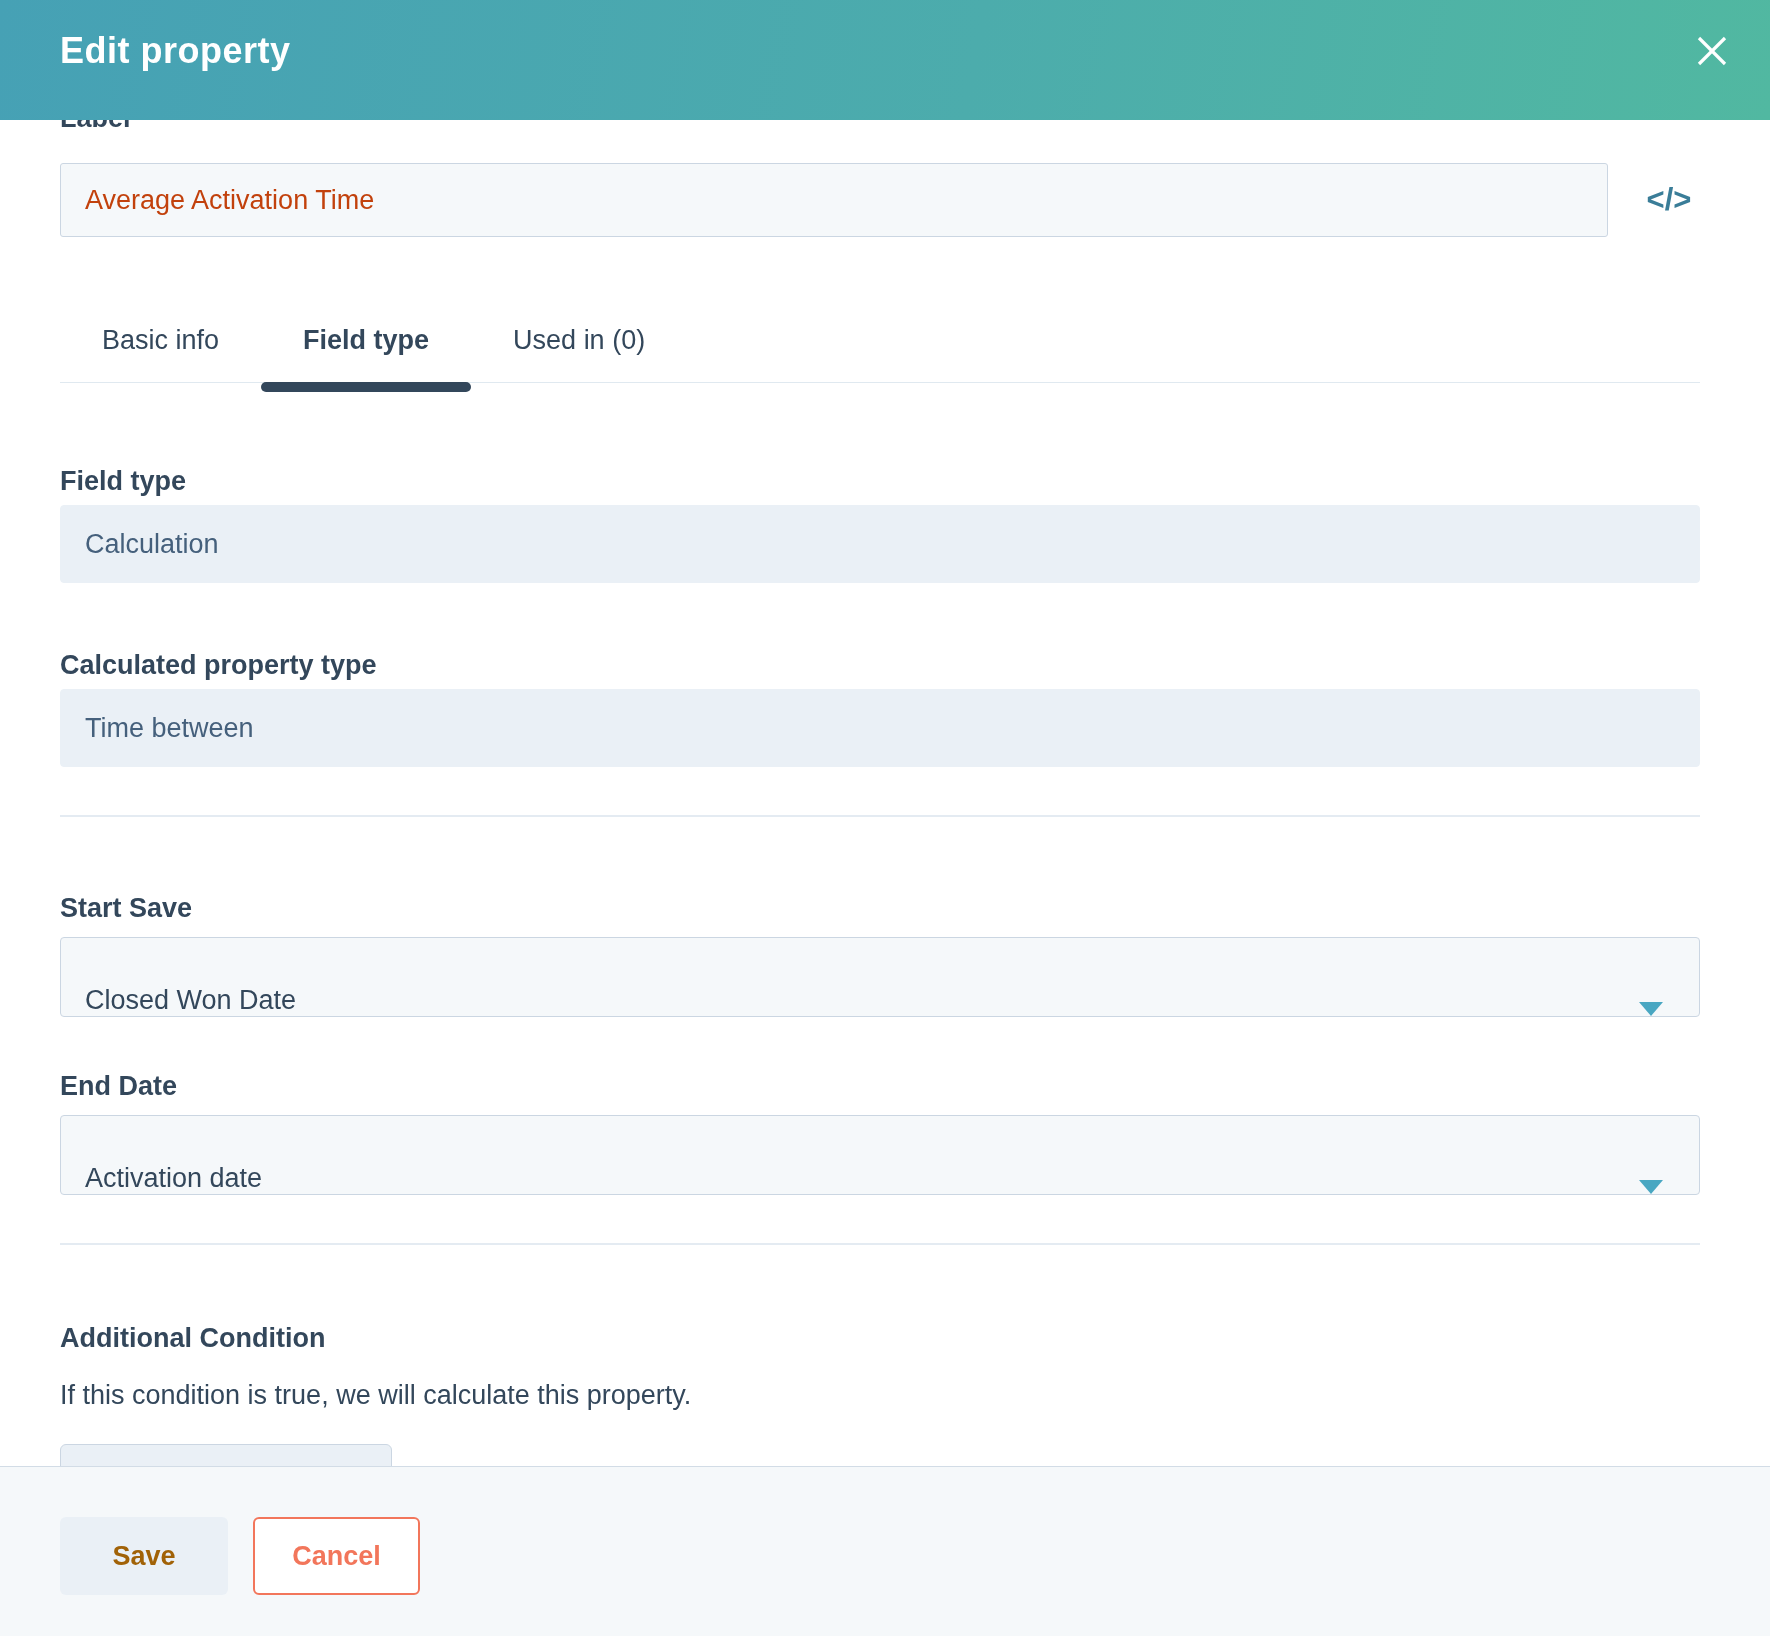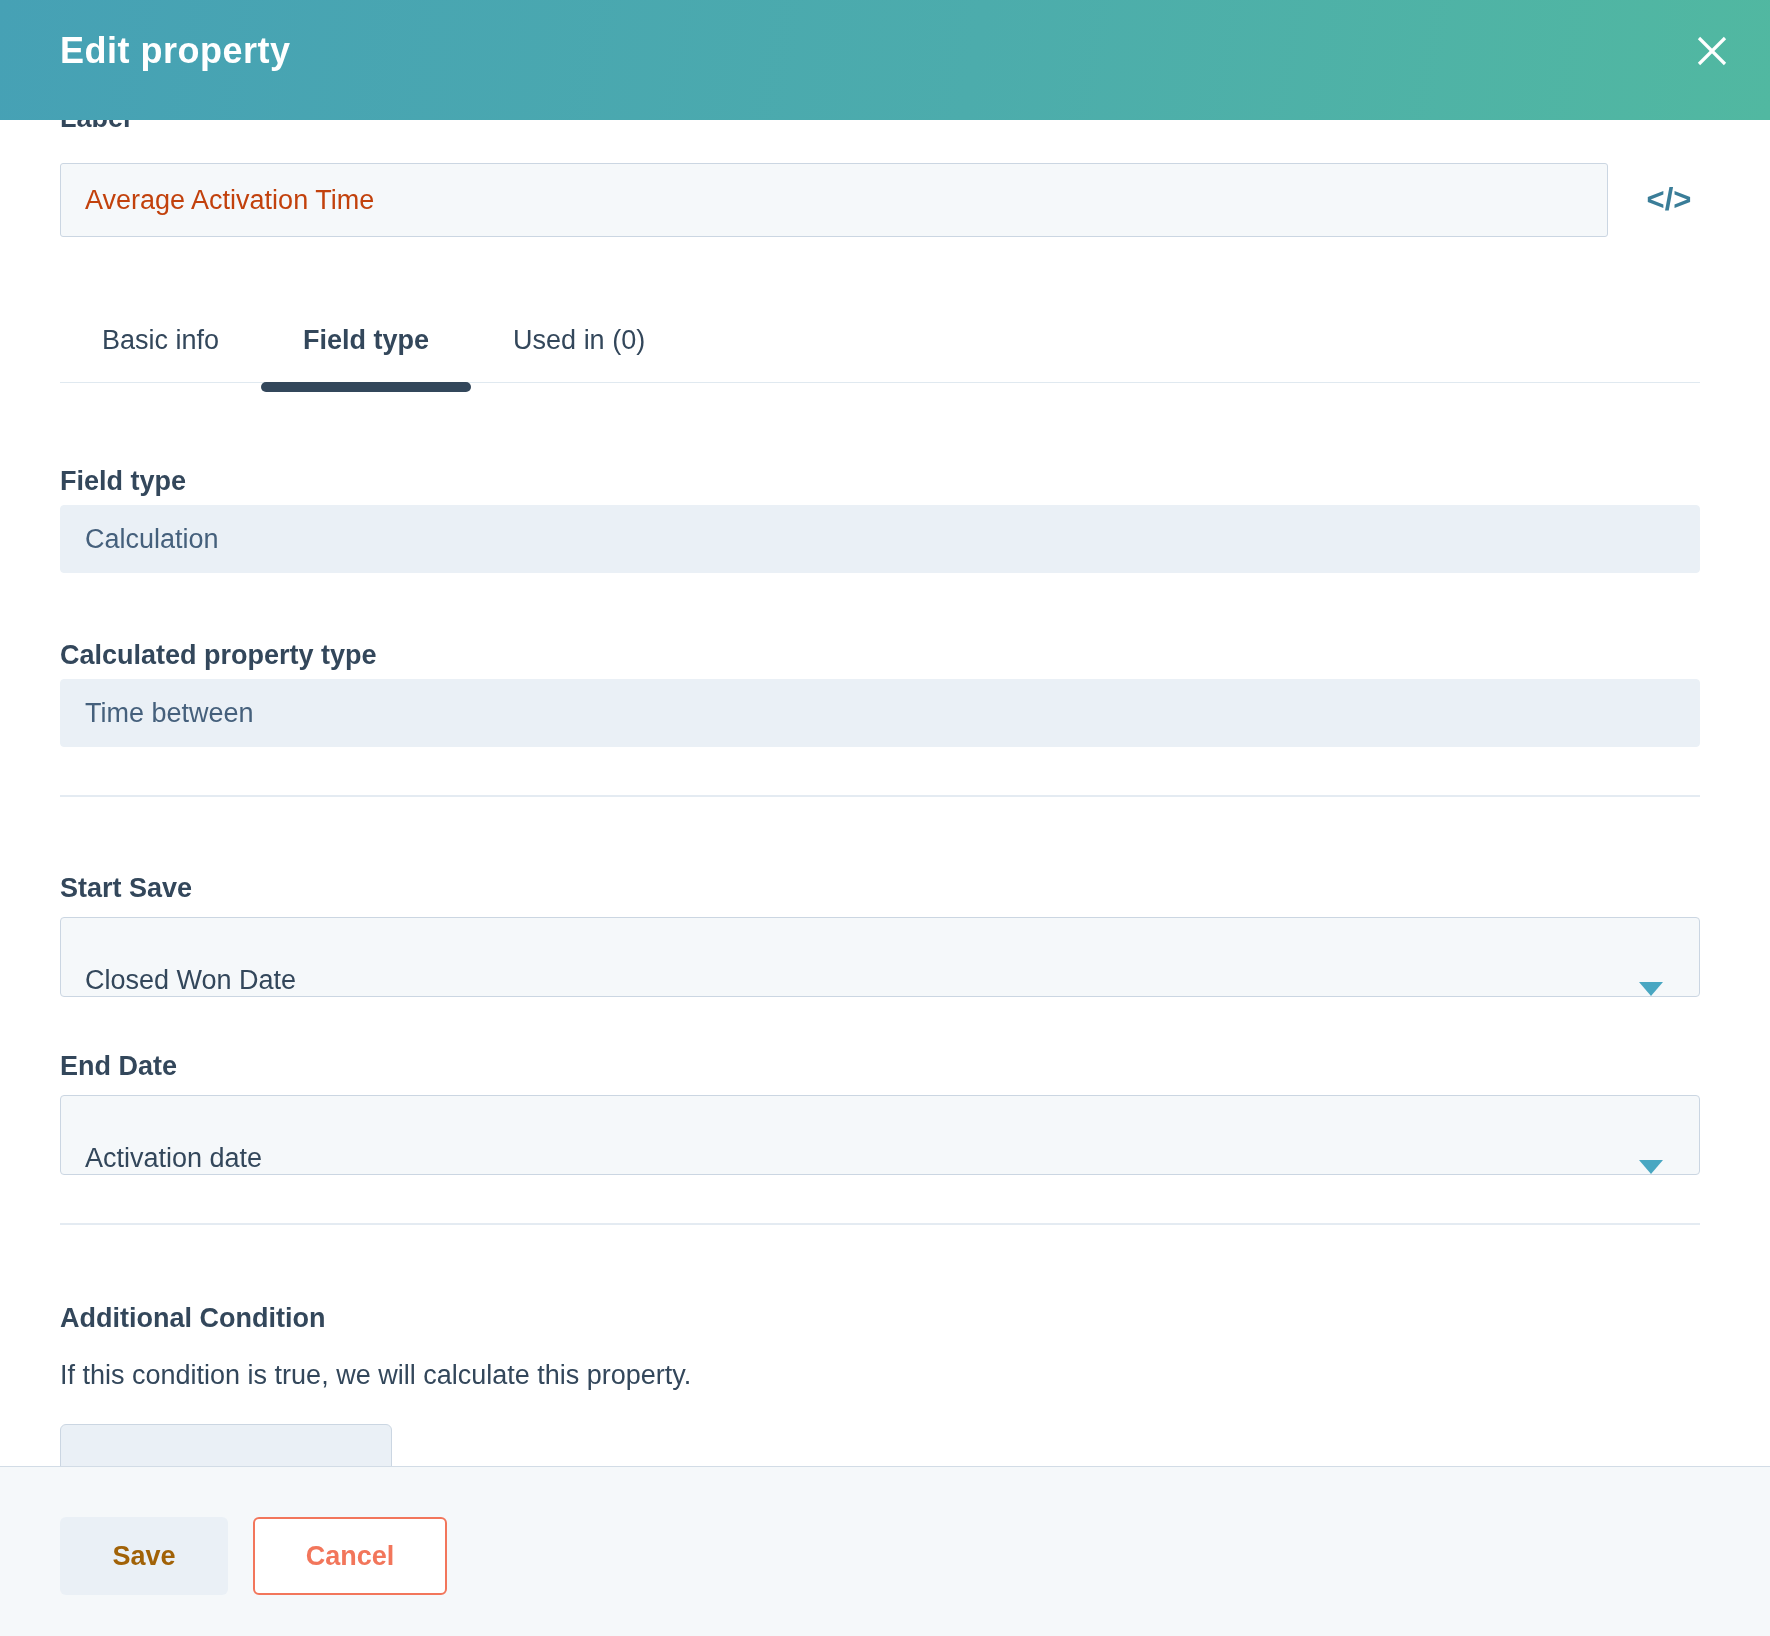--- a/index.html
+++ b/index.html
@@ -115,21 +115,21 @@
     color: #33475b;
   }
   .h-fieldtype   { margin-top: 84px; }
   .h-calcprop    { margin-top: 68px; }
   .h-startdate   { margin-top: 77px; }
   .h-enddate     { margin-top: 55px; }
   .h-addcond     { margin-top: 79px; }
 
   .disabled-input {
     margin-top: 10px;
-    height: 68px;
+    height: 78px;
     background: #eaf0f6;
     border: 1px solid #eaf0f6;
     border-radius: 4px;
     display: flex;
     align-items: center;
     padding: 0 24px;
     font-size: 27px;
     color: #45607c;
   }
 
@@ -198,21 +198,21 @@
     cursor: pointer;
   }
   .btn-save {
     width: 168px;
     background: #eaf0f6;
     border: none;
     color: #a16207;
     cursor: default;
   }
   .btn-cancel {
-    width: 194px;
+    width: 167px;
     margin-left: 25px;
     background: #ffffff;
     border: 2px solid #f2765b;
     color: #f2765b;
   }
 </style>
 </head>
 <body>
 
 <div class="content">

